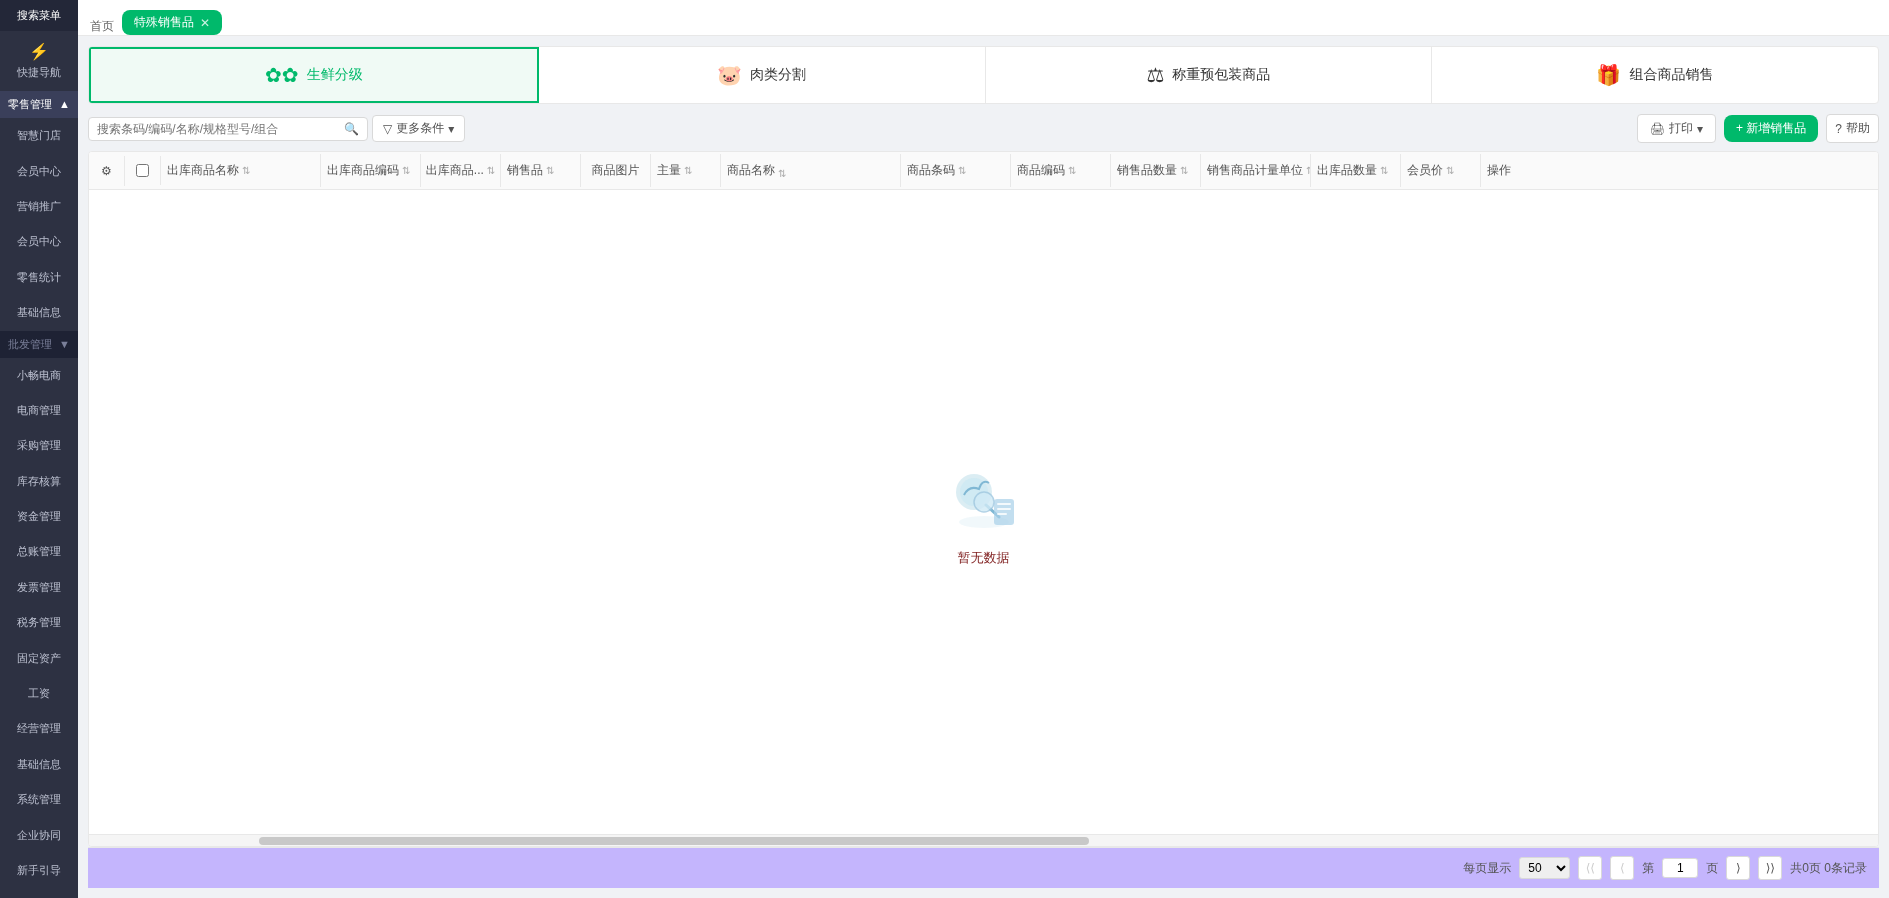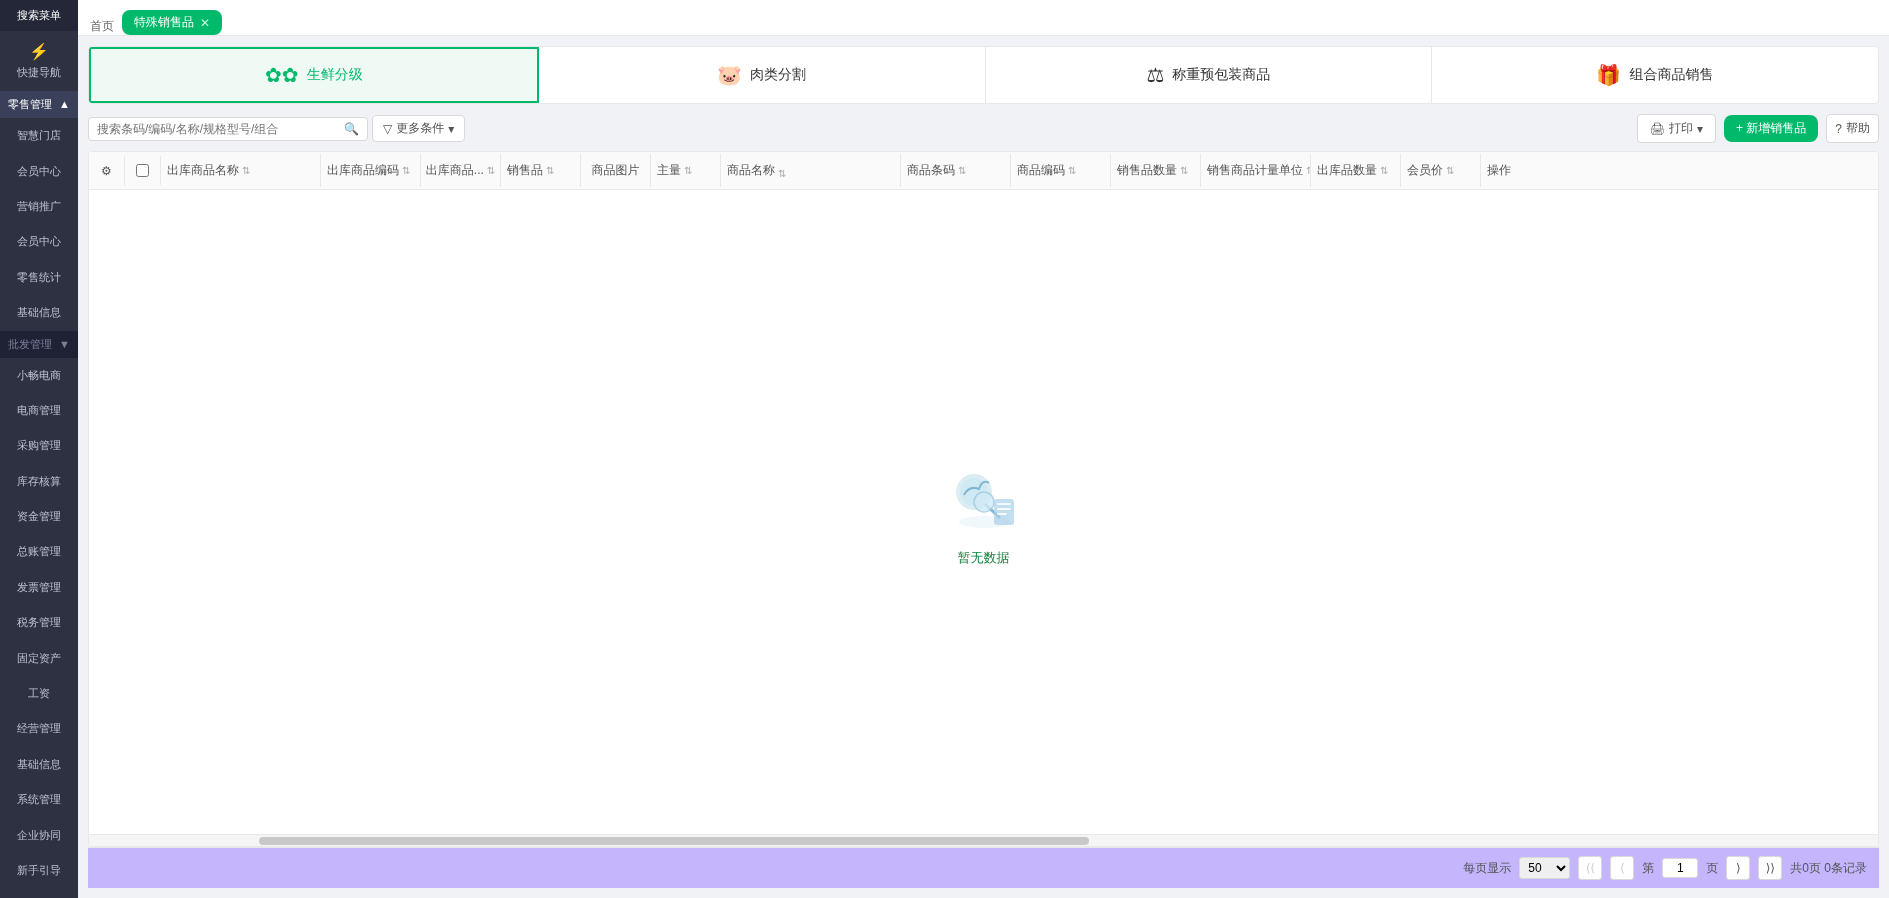--- a/index.html
+++ b/index.html
@@ -263,21 +263,21 @@
     .col-member { width: 80px; flex-shrink: 0; }
     .col-action { width: 60px; flex-shrink: 0; }
 
     
     .empty-state {
       flex: 1;
       display: flex;
       flex-direction: column;
       align-items: center;
       justify-content: center;
-      color: #15803d;
+      color: #7f1d1d;
       font-size: 13px;
     }
     .empty-icon {
       width: 80px;
       height: 80px;
       margin-bottom: 12px;
     }
 
     
     .pagination {

